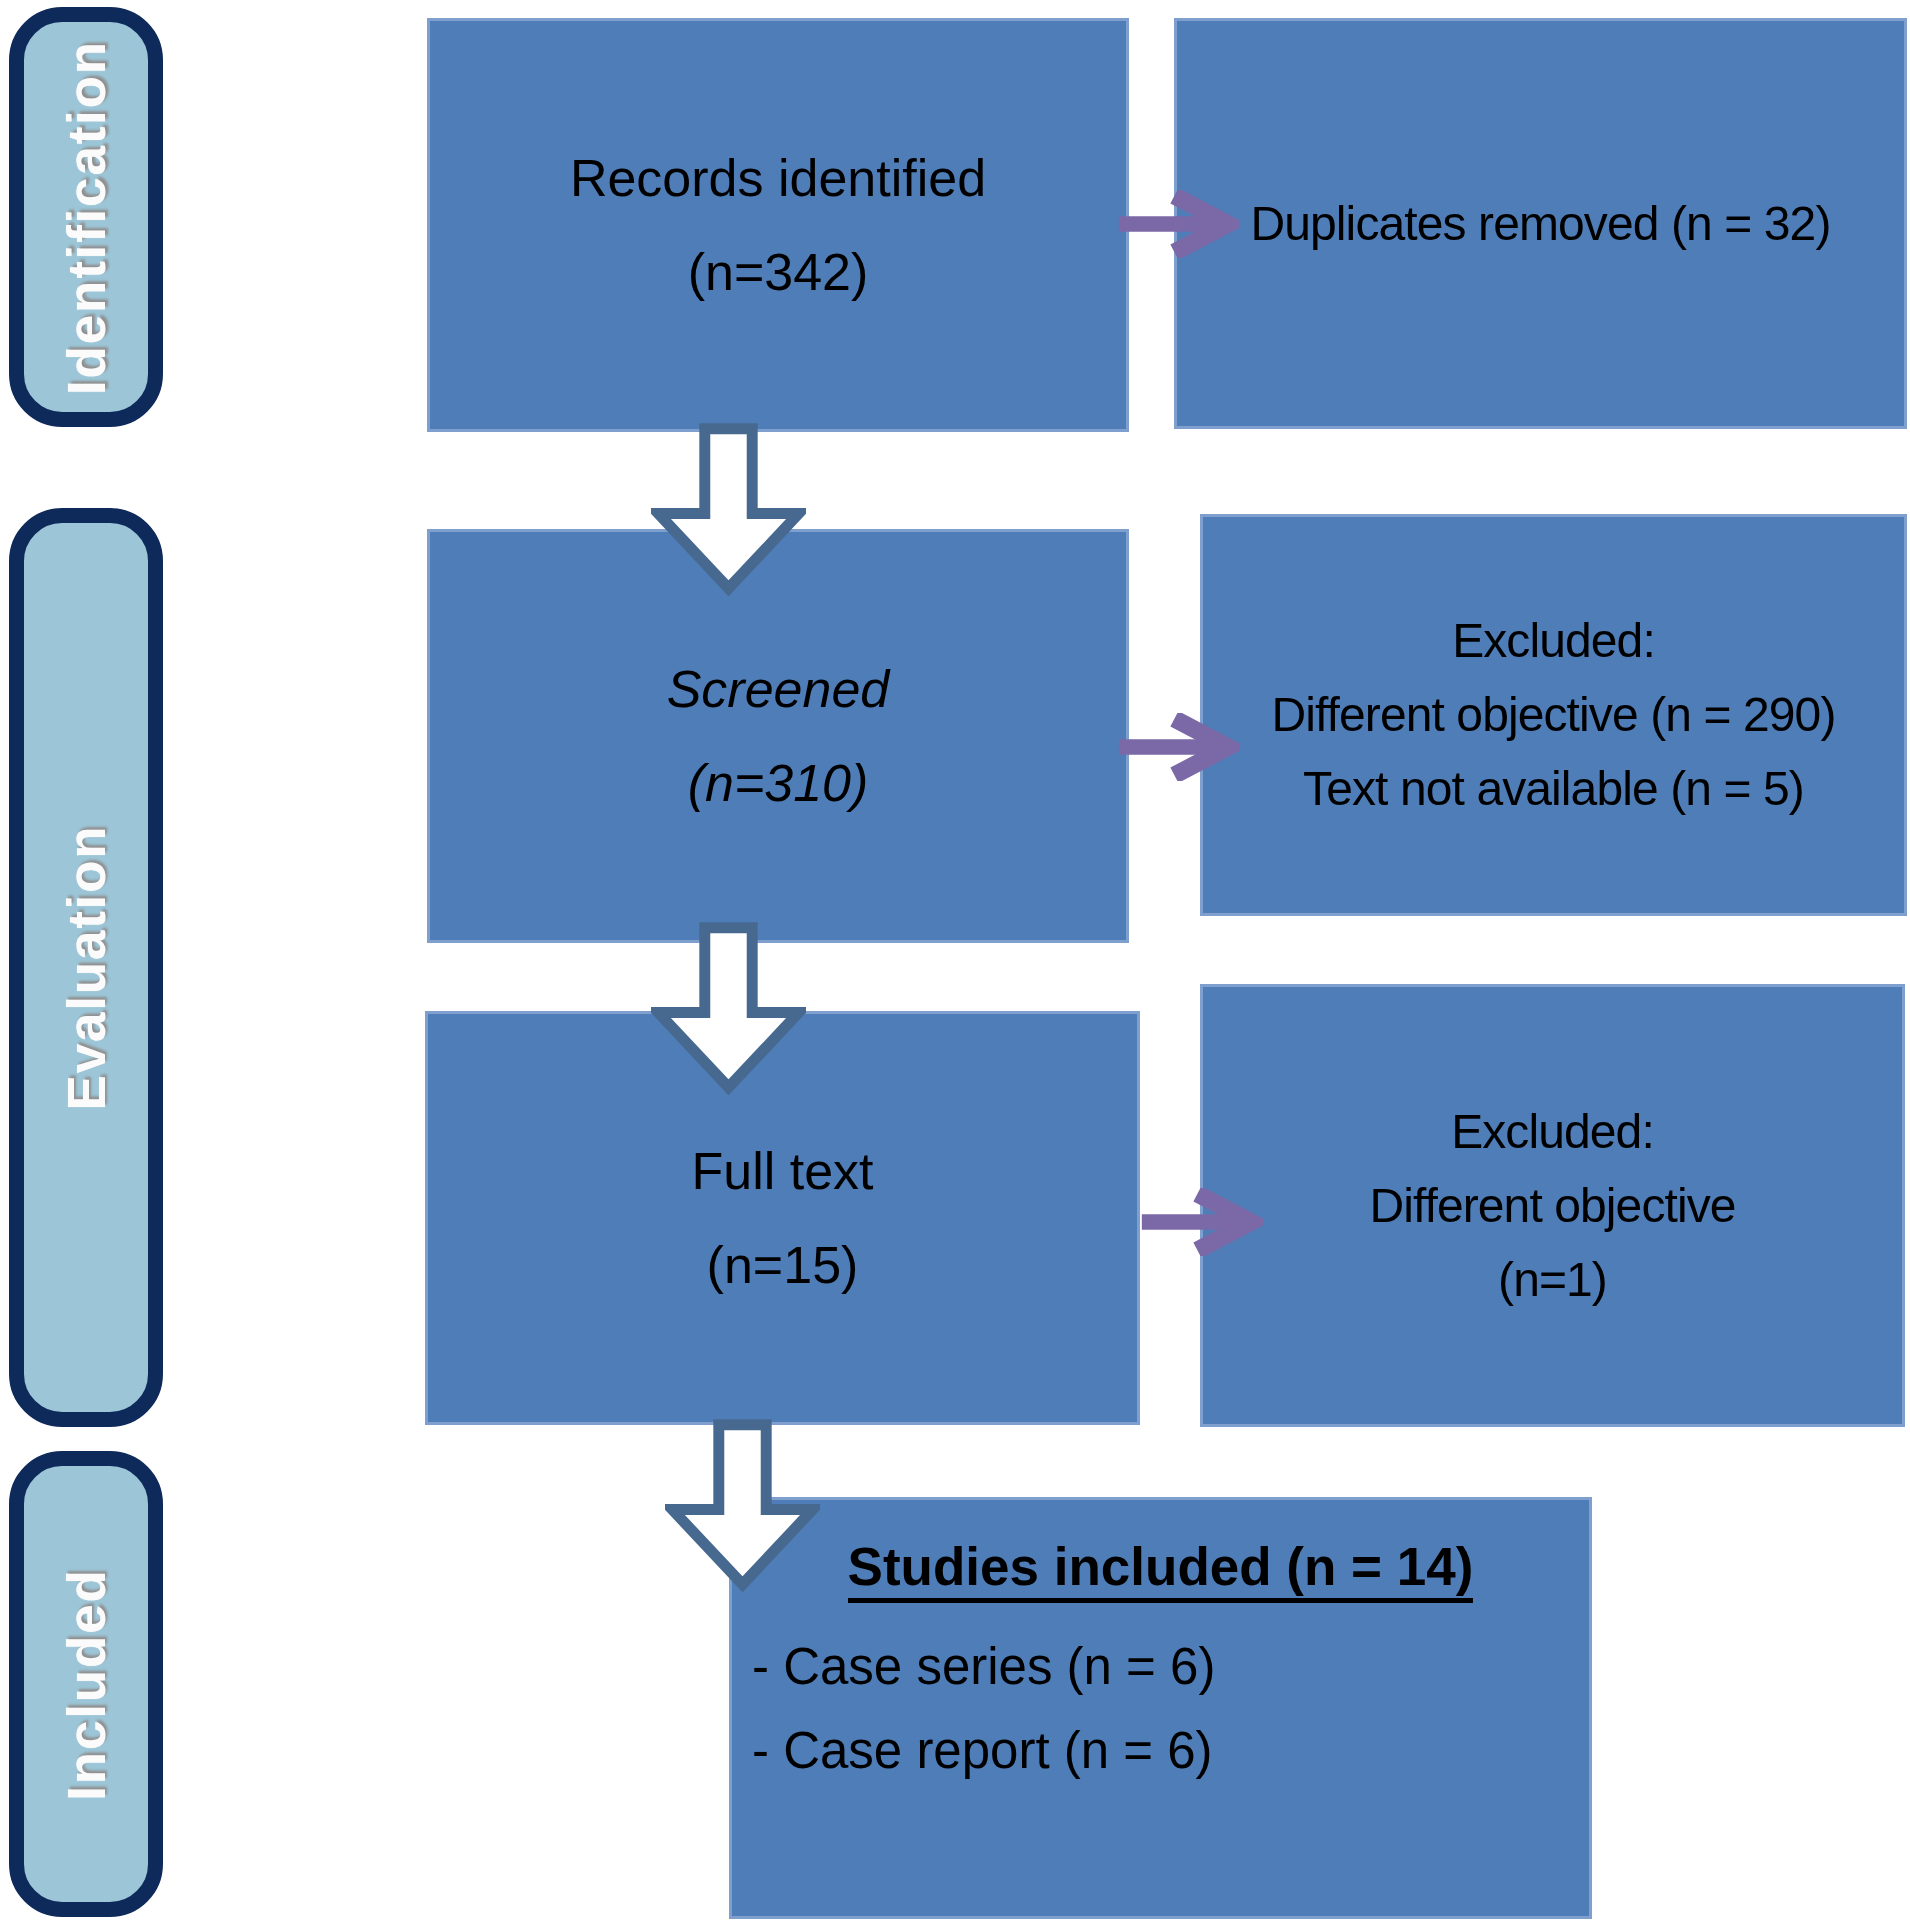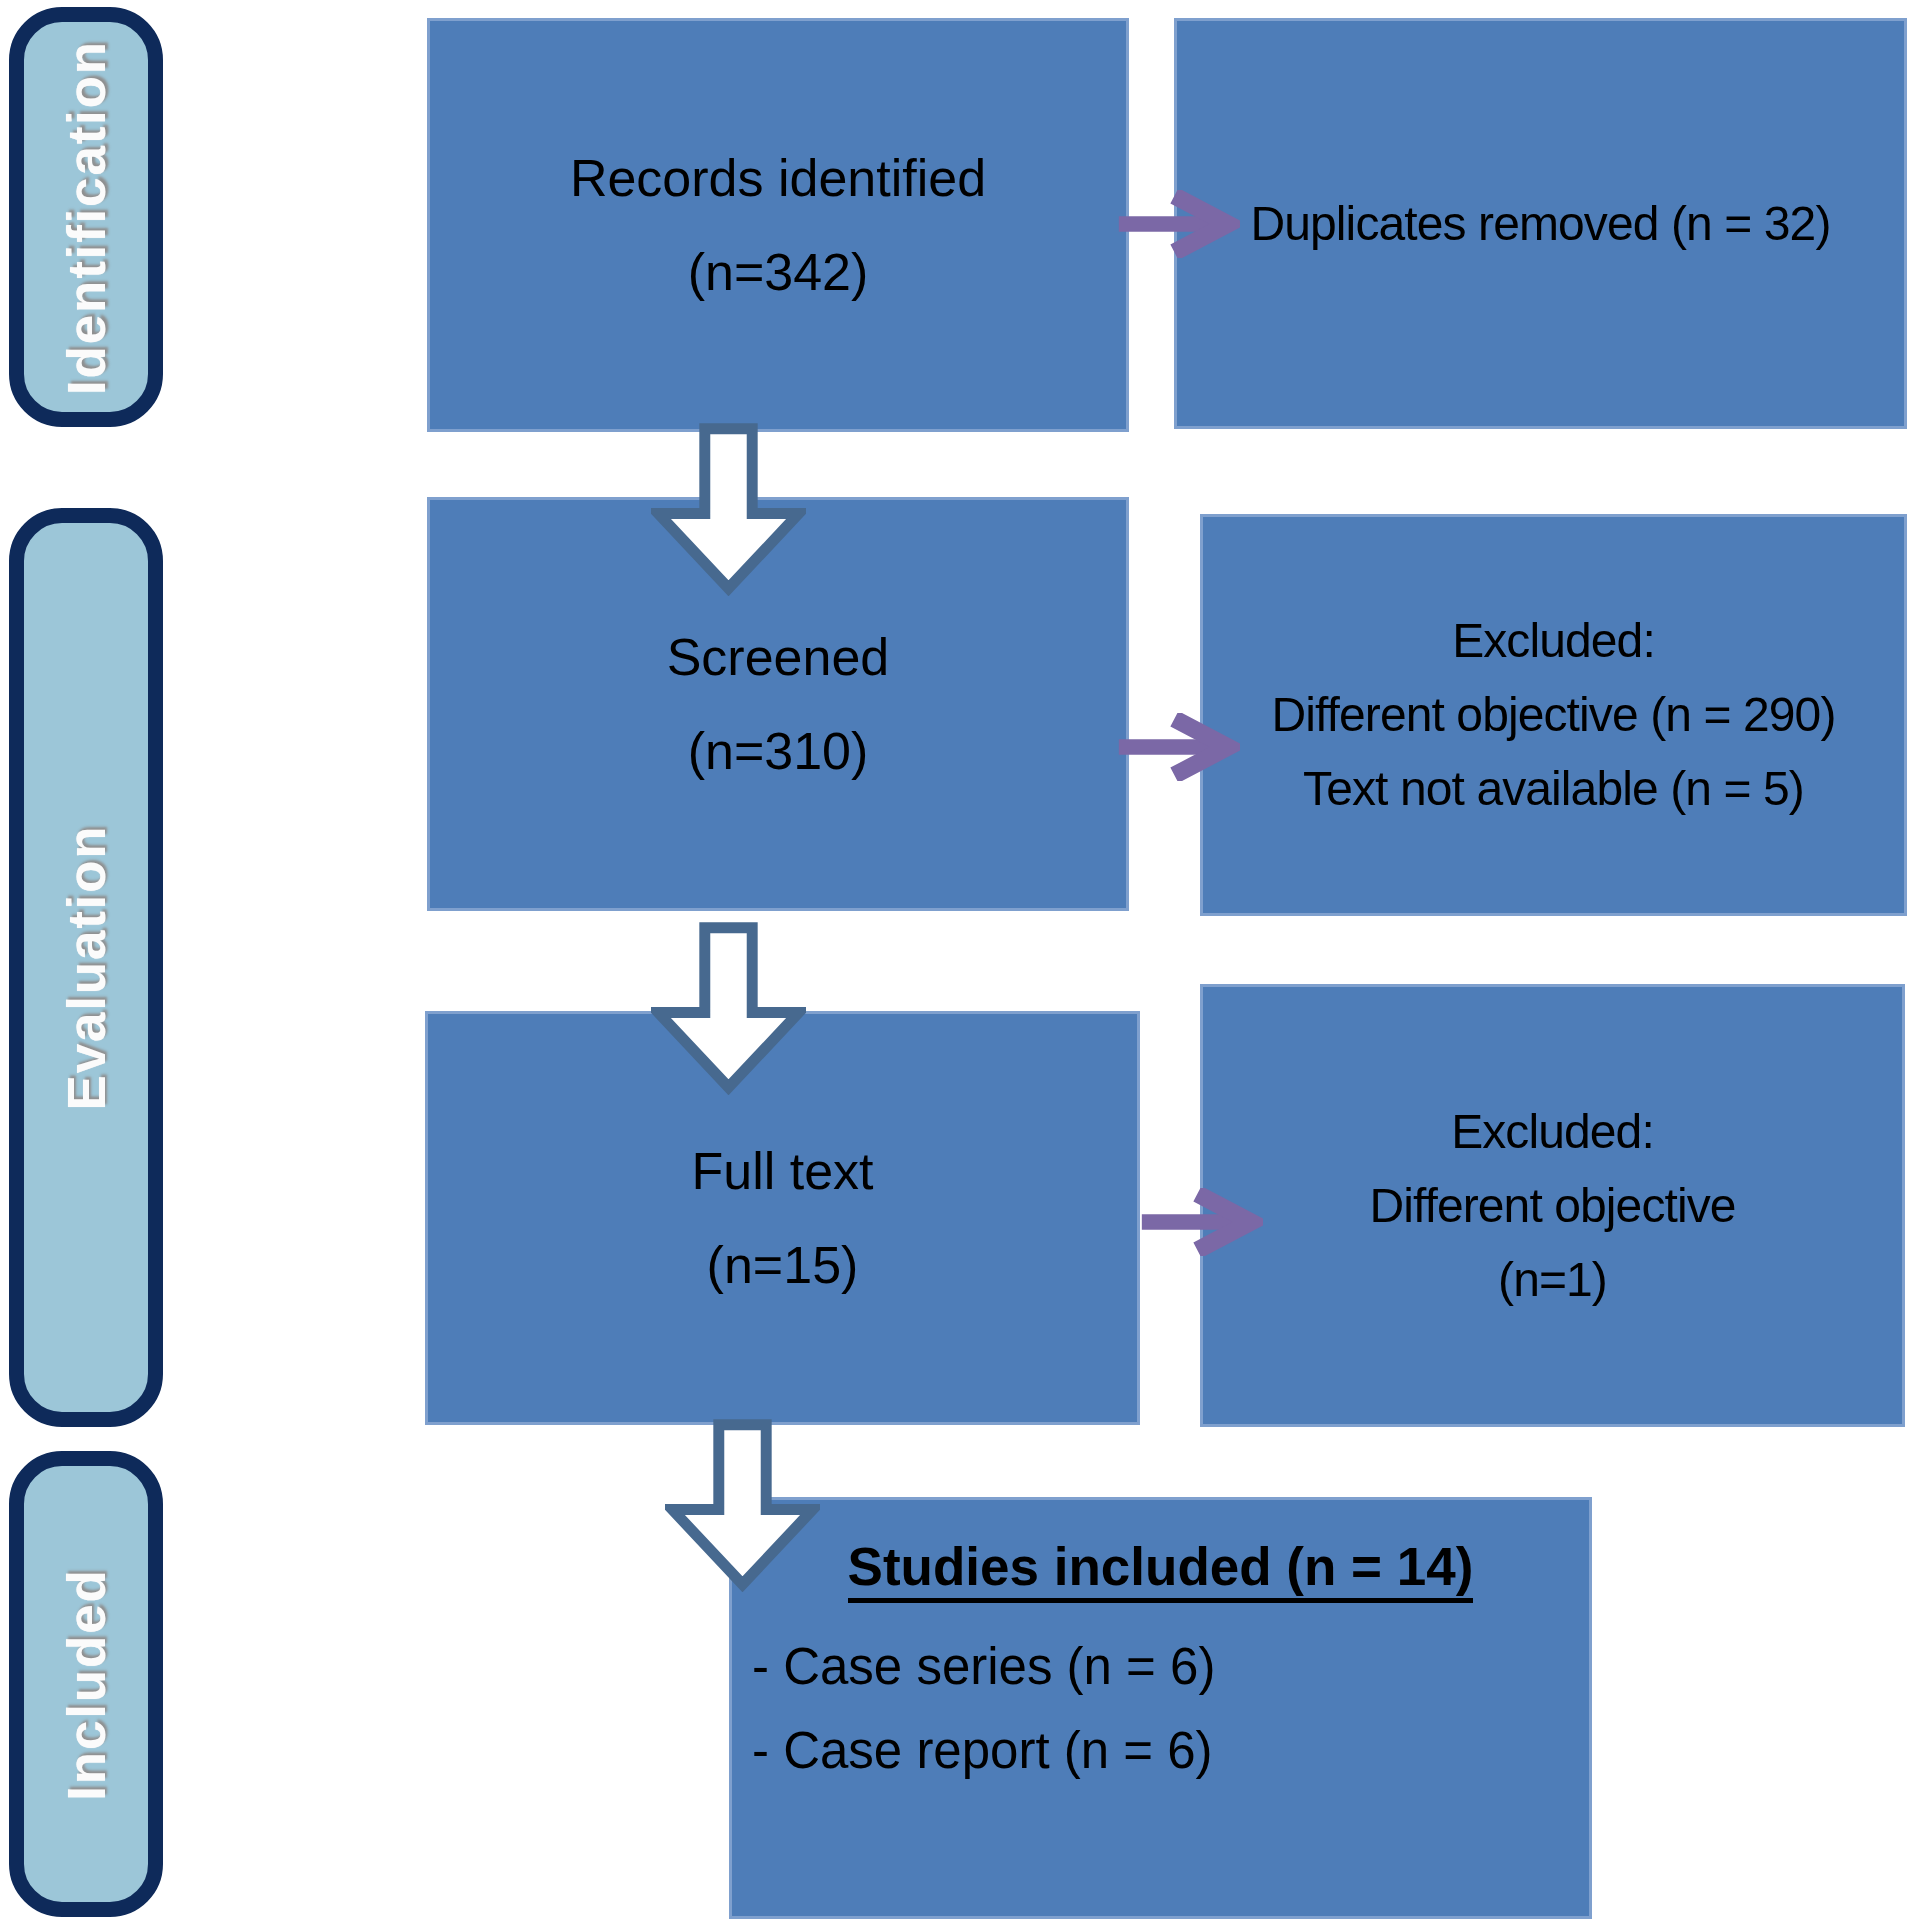--- a/index.html
+++ b/index.html
@@ -51,21 +51,21 @@
     z-index: 1;
   }
   .flow-box .line { line-height: 1; }
   .left-col  { font-size: 52px; }
   .left-col .line + .line { margin-top: 42px; }
   .right-col { font-size: 48px; letter-spacing: -0.9px; }
   .right-col .line + .line { margin-top: 26px; }
 
   #box-records            { left: 427px;  top: 18.3px;   width: 702px; height: 414px; }
   #box-duplicates         { left: 1174px; top: 18.3px;   width: 733px; height: 411px; align-items: center; }
-  #box-screened           { left: 427px;  top: 497px;  width: 702px; height: 414px; }
+  #box-screened           { left: 427px;  top: 529px;  width: 702px; height: 414px; font-style: italic; }
   #box-excluded-screening { left: 1200px; top: 514px;  width: 707px; height: 402px; }
   #box-fulltext           { left: 425px;  top: 1011px; width: 715px; height: 414px; }
   #box-excluded-fulltext  { left: 1200px; top: 984px; width: 705px; height: 443px; }
 
   #box-included {
     left: 729px; top: 1497px; width: 863px; height: 422px;
     justify-content: flex-start;
     align-items: stretch;
     text-align: left;
     padding-top: 40px;

